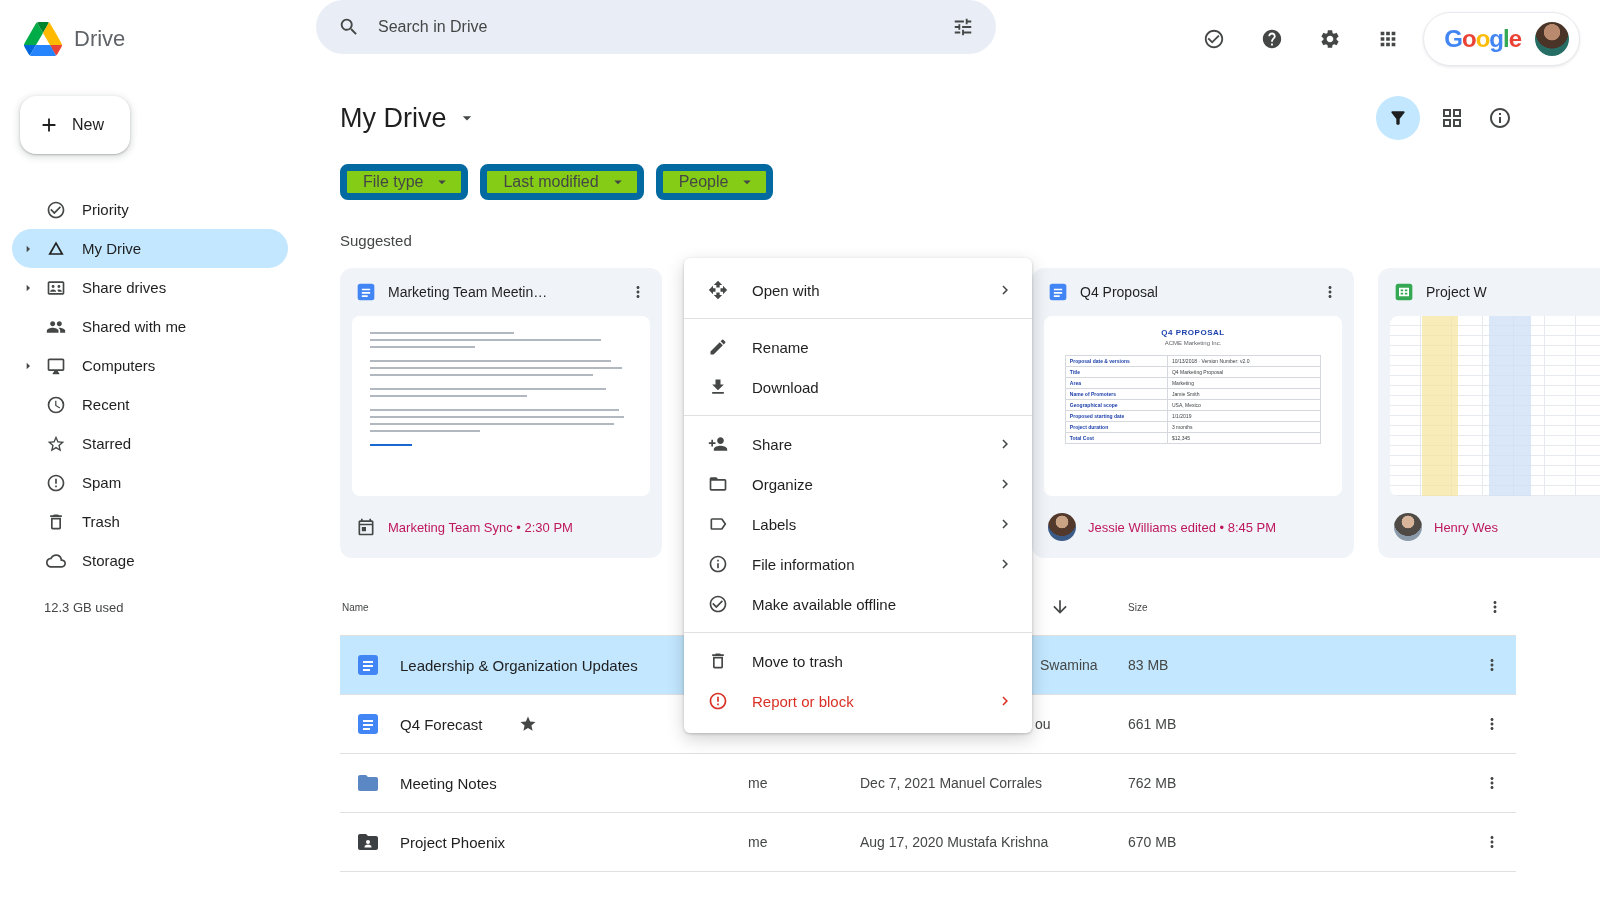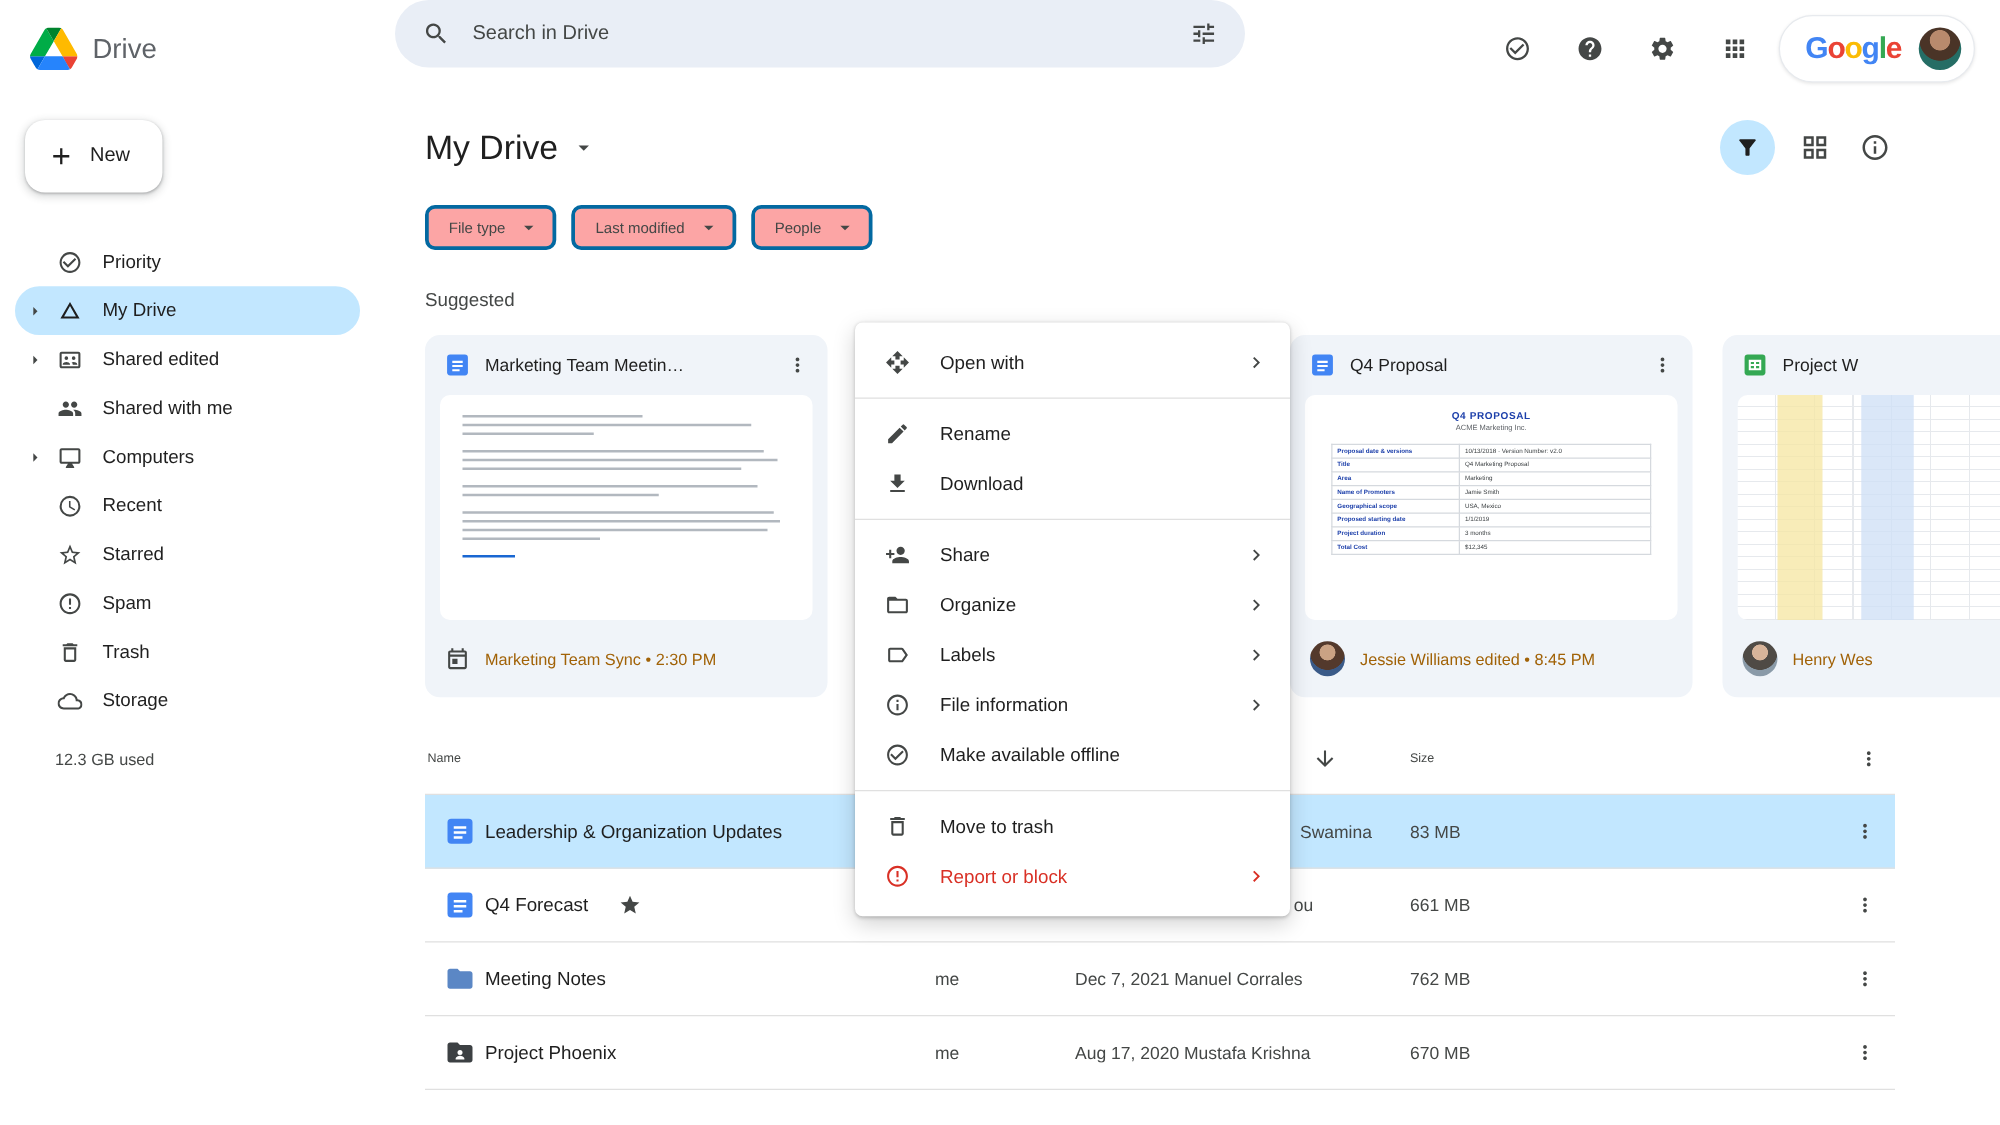--- a/index.html
+++ b/index.html
@@ -46,36 +46,36 @@
   .title-row{display:flex;align-items:center;height:44px;padding-right:84px}
   .page-title{display:flex;align-items:center;gap:10px;font-size:27px;font-weight:400;cursor:pointer}
   .page-title svg{width:20px;height:20px;fill:#444746}
   .view-actions{margin-left:auto;display:flex;align-items:center;gap:16px}
   .circle-btn{width:44px;height:44px;border-radius:50%;background:#c2e7ff;display:flex;align-items:center;justify-content:center;cursor:pointer}
   .circle-btn svg{width:20px;height:20px;fill:#1f1f1f}
   .va-btn{width:32px;height:32px;display:flex;align-items:center;justify-content:center;cursor:pointer}
   .va-btn svg{width:24px;height:24px;fill:#444746}
 
   .chips{display:flex;gap:12px;margin-top:24px}
-  .chip{height:36px;border:3px solid #0369a1;border-radius:8px;background:#fca5a5;display:flex;align-items:center;gap:10px;
-    padding:0 10px 0 16px;font-size:12px;font-weight:500;color:#444746;cursor:pointer}
+  .chip{height:36px;border:7px solid #0369a1;border-radius:8px;background:#84cc16;display:flex;align-items:center;gap:10px;
+    padding:0 10px 0 16px;font-size:16px;font-weight:500;color:#444746;cursor:pointer}
   .chip svg{width:18px;height:18px;fill:#444746}
 
   .suggested{margin-top:32px;height:20px;font-size:15px;color:#444746}
 
   
   .cards{display:flex;gap:24px;margin-top:16px;height:290px;overflow:hidden}
   .card{width:322px;min-width:322px;background:#f0f4f9;border-radius:12px;display:flex;flex-direction:column;cursor:pointer}
   .card-head{height:48px;display:flex;align-items:center;gap:12px;padding:0 8px 0 16px}
   .card-head .ficon svg{width:20px;height:20px}
   .card-title{flex:1;font-size:14px;font-weight:500;color:#1f1f1f;white-space:nowrap;overflow:hidden}
   .dots{width:32px;height:32px;display:flex;align-items:center;justify-content:center;cursor:pointer}
   .dots svg{width:18px;height:18px;fill:#444746}
   .card-prev{margin:0 12px;height:180px;background:#fff;border-radius:8px;overflow:hidden;position:relative;padding:16px 18px}
-  .card-foot{flex:1;display:flex;align-items:center;gap:12px;padding:0 16px;font-size:13px;color:#a16207;white-space:nowrap;overflow:hidden}
+  .card-foot{flex:1;display:flex;align-items:center;gap:12px;padding:0 16px;font-size:13px;color:#be185d;white-space:nowrap;overflow:hidden}
   .card-foot svg{width:20px;height:20px;fill:#444746;flex:none}
   .tl{display:block;height:2px;background:#b2b8bf;margin-bottom:5px}
   .tl.gap{margin-top:12px}
   .tl.blue{background:#1967d2}
   .q4{padding:12px 0 0}
   .q4-h{text-align:center;font-size:8px;font-weight:700;color:#1c3faa;letter-spacing:.5px}
   .q4-s{text-align:center;font-size:6px;color:#5f6368;margin-top:3px}
   .q4-t{width:86%;margin:9px auto 0;border-collapse:collapse;font-size:5px}
   .q4-t td{border:1px solid #d5d9de;padding:1px 4px;color:#3c4043;height:11px}
   .q4-t td:first-child{color:#1c3faa;font-weight:700;width:40%}
@@ -94,21 +94,21 @@
   .list-header{position:relative;height:58px;border-bottom:1px solid #e0e0e0}
   .lh-name,.lh-size{position:absolute;top:50%;transform:translateY(-50%);font-size:10px;font-weight:400;color:#444746;cursor:pointer}
   .lh-name{left:2px}
   .lh-size{left:788px}
   .lh-sort{position:absolute;left:710px;top:50%;transform:translateY(-50%);cursor:pointer}
   .lh-sort svg{width:20px;height:20px;fill:#444746}
   .lh-menu{position:absolute;right:12px;top:50%;transform:translateY(-50%);cursor:pointer}
   .lh-menu svg,.c-menu svg{width:18px;height:18px;fill:#444746}
   .row{height:59px;display:flex;align-items:center;border-bottom:1px solid #e0e0e0;cursor:pointer}
   .row.selected{background:#c2e7ff}
-  .c-name{width:408px;display:flex;align-items:center;gap:8px;padding-left:16px;overflow:hidden}
+  .c-name{width:408px;display:flex;align-items:center;gap:20px;padding-left:16px;overflow:hidden}
   .c-name .ficon svg{width:24px;height:24px;flex:none}
   .fname{font-size:15px;color:#1f1f1f;white-space:nowrap}
   .fstar{margin-left:16px;display:flex}
   .fstar svg{width:18px;height:18px;fill:#444746}
   .c-owner{width:112px;font-size:14px;color:#444746}
   .c-mod{width:268px;font-size:14px;color:#444746;white-space:nowrap;overflow:hidden}
   .c-size{width:120px;font-size:14px;color:#444746}
   .c-menu{margin-left:auto;width:48px;height:48px;display:flex;align-items:center;justify-content:center;cursor:pointer}
   .frag1{padding-left:180px}
   .frag2{padding-left:175px}
@@ -218,21 +218,21 @@
     </div>
     <div class="nav-item">
       <span class="exp">
           <svg viewBox="0 0 24 24">
             <path d="M10 17l5-5-5-5v10z"></path>
           </svg>
         </span>
       <svg class="nic" viewBox="0 0 24 24">
           <path d="M4 4h16c1.1 0 2 .9 2 2v12c0 1.1-.9 2-2 2H4c-1.1 0-2-.9-2-2V6c0-1.1.9-2 2-2zm0 2v12h16V6H4zm4.5 6a1.75 1.75 0 1 0 0-3.5 1.75 1.75 0 0 0 0 3.5zm7 0a1.75 1.75 0 1 0 0-3.5 1.75 1.75 0 0 0 0 3.5zM5 16c0-1.4 2.3-2.1 3.5-2.1s3.5.7 3.5 2.1v.5H5V16zm7.6.5h6.4V16c0-1.4-2.3-2.1-3.5-2.1-.6 0-1.4.2-2 .5.7.5 1.1 1 1.1 1.6v.5z"></path>
         </svg>
-      <span>Shared edited</span>
+      <span>Share drives</span>
     </div>
     <div class="nav-item">
       <svg class="nic" viewBox="0 0 24 24">
           <path d="M16 11c1.66 0 2.99-1.34 2.99-3S17.66 5 16 5s-3 1.34-3 3 1.34 3 3 3zm-8 0c1.66 0 2.99-1.34 2.99-3S9.66 5 8 5 5 6.34 5 8s1.34 3 3 3zm0 2c-2.33 0-7 1.17-7 3.5V19h14v-2.5c0-2.33-4.67-3.5-7-3.5zm8 0c-.29 0-.62.02-.97.05 1.16.84 1.97 1.97 1.97 3.45V19h6v-2.5c0-2.33-4.67-3.5-7-3.5z"></path>
         </svg>
       <span>Shared with me</span>
     </div>
     <div class="nav-item">
       <span class="exp">
           <svg viewBox="0 0 24 24">

